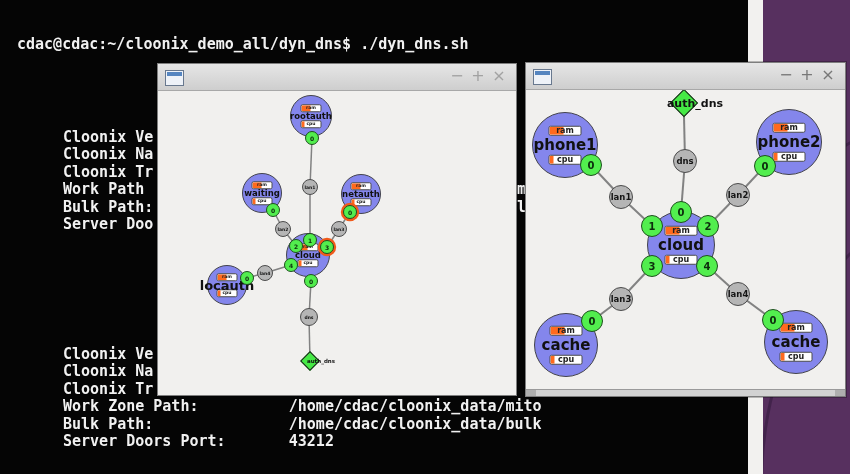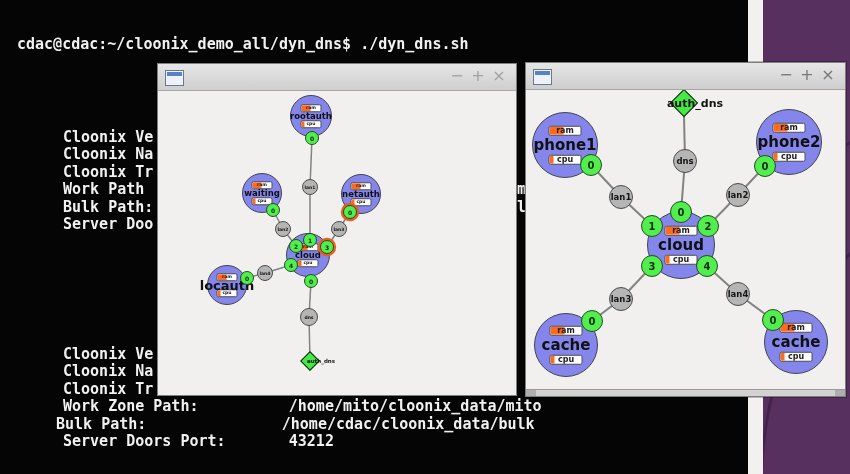--- a/index.html
+++ b/index.html
@@ -74,22 +74,22 @@
       <div class="tline" style="left: 63px; top: 146px;">Cloonix Na</div>
       <div class="tline" style="left: 63px; top: 164px;">Cloonix Tr</div>
       <div class="tline" style="left: 63px; top: 181px;">Work Path </div>
       <div class="tline" style="left: 517px; top: 181px;">m</div>
       <div class="tline" style="left: 63px; top: 199px;">Bulk Path:</div>
       <div class="tline" style="left: 517px; top: 199px;">l</div>
       <div class="tline" style="left: 63px; top: 216px;">Server Doo</div>
       <div class="tline" style="left: 63px; top: 346px;">Cloonix Ve</div>
       <div class="tline" style="left: 63px; top: 363px;">Cloonix Na</div>
       <div class="tline" style="left: 63px; top: 381px;">Cloonix Tr</div>
-      <div class="tline" style="left: 63px; top: 398px;">Work Zone Path:          /home/mito/cloonix_data/mito</div>
-      <div class="tline" style="left: 56px; top: 416px;">Bulk Path:               /home/cdac/cloonix_data/bulk</div>
+      <div class="tline" style="left: 63px; top: 398px;">Work Zone Path:          /home/cdac/cloonix_data/mito</div>
+      <div class="tline" style="left: 63px; top: 416px;">Bulk Path:               /home/cdac/cloonix_data/bulk</div>
       <div class="tline" style="left: 63px; top: 433px;">Server Doors Port:       43212</div>
     </div>
 
   <div class="window" style="left: 157px; top: 63px; width: 360px; height: 333px;">
     <div class="titlebar">
       <div class="win-icon">
           <div class="stripe"></div>
         </div>
       <div class="win-btn inactive" style="right:50px;">−</div>
       <div class="win-btn inactive" style="right:29px;">+</div>

